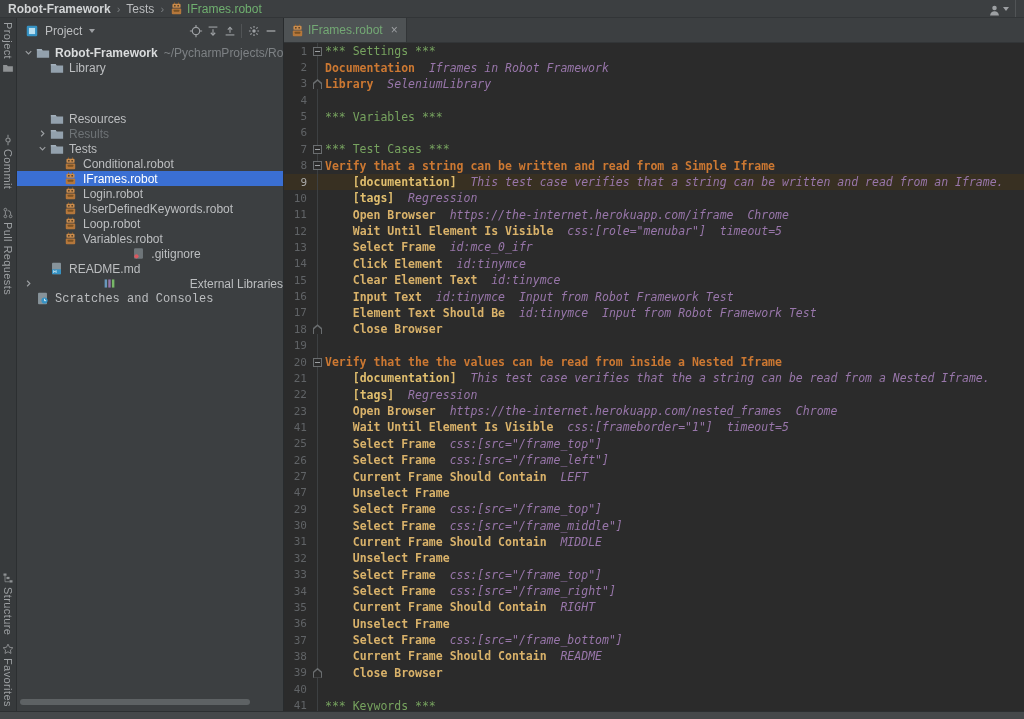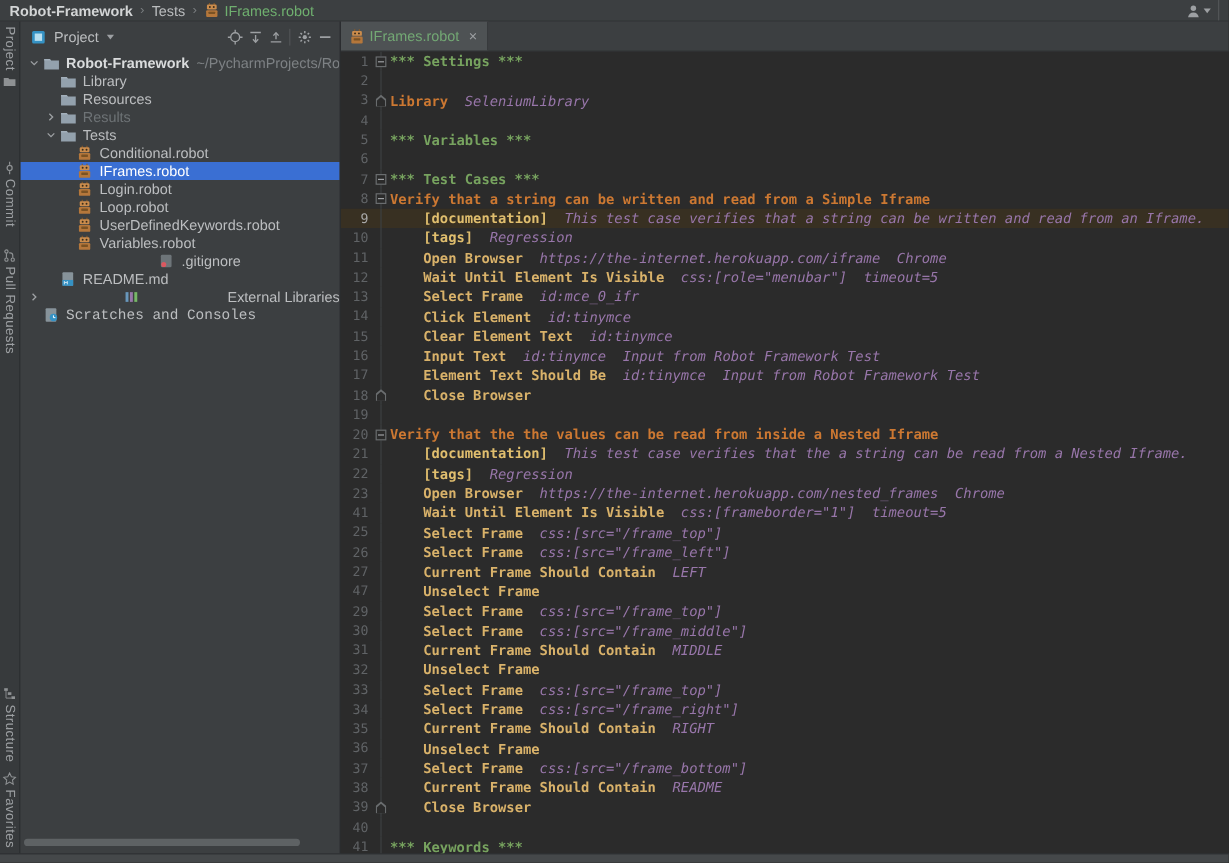--- a/index.html
+++ b/index.html
@@ -76,21 +76,21 @@
   .foldcol::before { content:""; position:absolute; left:7px; top:0; bottom:0; width:1px; background:#3D4042; }
   .fold-s { position:relative; z-index:1; width:9px; height:9px; border:1px solid #6A6D6F;
             background:#2B2B2B; display:flex; align-items:center; justify-content:center; }
   .fold-s::after { content:""; width:5px; height:1px; background:#9DA0A3; }
   .fold-e { position:relative; z-index:1; width:9px; height:10px; background:#6A6D6F;
             clip-path:polygon(50% 0,100% 38%,100% 100%,0 100%,0 38%); display:flex;
             align-items:flex-end; justify-content:center; }
   .fold-e::after { content:""; width:7px; height:8px; background:#2B2B2B;
             clip-path:polygon(50% 0,100% 38%,100% 100%,0 100%,0 38%); margin-bottom:0px; }
   .code { white-space:pre; flex:1; overflow:hidden; color:#A9B7C6; }
-  .tok.h   { color:#77A35F; font-weight:bold;text-align:center; }
+  .tok.h   { color:#77A35F; font-weight:normal;text-align:center; }
   .tok.set { color:#CC7832; font-weight:bold; }
   .tok.tc  { color:#CC7832; font-weight:bold; }
   .tok.br  { color:#E0BE6E; font-weight:bold; }
   .tok.kw  { color:#D9B26A; font-weight:bold; }
   .tok.arg { color:#9876AA; font-style:italic; }
 
   
   .statusbar { height:8px; background:#45484A; border-top:1px solid #2C2F31; flex:0 0 auto; }
 </style>
 </head>
@@ -248,21 +248,21 @@
           <div class="trow" style="padding-left: 18px;">
             <span class="chev"></span>
             <span class="ticon">
               <svg class="tool-svg" viewBox="0 0 16 16" width="14" height="13">
                 <path d="M1 3.5h5.2L7.6 5H15v8.5H1z" fill="#93A1AD"></path>
                 <path d="M1 3.5h5.2L7.6 5H1z" fill="#A3B0BB"></path>
               </svg>
             </span>
             <span class="tlabel">Library</span>
           </div>
-          <div class="trow" style="padding-left: 18px;">
+          <div class="trow" style="padding-left: 18px; margin-top: 36px;">
             <span class="chev"></span>
             <span class="ticon">
               <svg class="tool-svg" viewBox="0 0 16 16" width="14" height="13">
                 <path d="M1 3.5h5.2L7.6 5H15v8.5H1z" fill="#93A1AD"></path>
                 <path d="M1 3.5h5.2L7.6 5H1z" fill="#A3B0BB"></path>
               </svg>
             </span>
             <span class="tlabel">Resources</span>
           </div>
           <div class="trow dim" style="padding-left: 18px;">
@@ -344,36 +344,36 @@
               <svg viewBox="0 0 16 16" width="13" height="13">
                 <rect x="5" y="0.5" width="1.2" height="2" fill="#8a5a26"></rect>
                 <rect x="9.8" y="0.5" width="1.2" height="2" fill="#8a5a26"></rect>
                 <rect x="3" y="2.2" width="10" height="5" rx="1.2" fill="#CB8C4C"></rect>
                 <circle cx="6" cy="4.7" r="1" fill="#3a2d1c"></circle>
                 <circle cx="10" cy="4.7" r="1" fill="#3a2d1c"></circle>
                 <rect x="2.2" y="8" width="11.6" height="7" rx="1.2" fill="#B5773B"></rect>
                 <rect x="4.6" y="9.6" width="6.8" height="2.4" rx=".5" fill="#7a5224"></rect>
               </svg>
             </span>
-            <span class="tlabel">Loop.robot</span>
+            <span class="tlabel">UserDefinedKeywords.robot</span>
           </div>
           <div class="trow" style="padding-left: 32px;">
             <span class="chev"></span>
             <span class="ticon">
               <svg viewBox="0 0 16 16" width="13" height="13">
                 <rect x="5" y="0.5" width="1.2" height="2" fill="#8a5a26"></rect>
                 <rect x="9.8" y="0.5" width="1.2" height="2" fill="#8a5a26"></rect>
                 <rect x="3" y="2.2" width="10" height="5" rx="1.2" fill="#CB8C4C"></rect>
                 <circle cx="6" cy="4.7" r="1" fill="#3a2d1c"></circle>
                 <circle cx="10" cy="4.7" r="1" fill="#3a2d1c"></circle>
                 <rect x="2.2" y="8" width="11.6" height="7" rx="1.2" fill="#B5773B"></rect>
                 <rect x="4.6" y="9.6" width="6.8" height="2.4" rx=".5" fill="#7a5224"></rect>
               </svg>
             </span>
-            <span class="tlabel">UserDefinedKeywords.robot</span>
+            <span class="tlabel">Loop.robot</span>
           </div>
           <div class="trow" style="padding-left: 32px;">
             <span class="chev"></span>
             <span class="ticon">
               <svg viewBox="0 0 16 16" width="13" height="13">
                 <rect x="5" y="0.5" width="1.2" height="2" fill="#8a5a26"></rect>
                 <rect x="9.8" y="0.5" width="1.2" height="2" fill="#8a5a26"></rect>
                 <rect x="3" y="2.2" width="10" height="5" rx="1.2" fill="#CB8C4C"></rect>
                 <circle cx="6" cy="4.7" r="1" fill="#3a2d1c"></circle>
                 <circle cx="10" cy="4.7" r="1" fill="#3a2d1c"></circle>
@@ -454,20 +454,21 @@
           <div class="line">
             <div class="ln">1</div>
             <div class="foldcol">
               <div class="fold-s"></div>
             </div>
             <div class="code"><span class="tok h">*** Settings ***</span></div>
           </div>
           <div class="line">
             <div class="ln">2</div>
             <div class="foldcol"></div>
+            <div class="code"><span class="tok set">Documentation</span>  <span class="tok arg">Iframes in Robot Framework</span></div>
           </div>
           <div class="line">
             <div class="ln">3</div>
             <div class="foldcol">
               <div class="fold-e"></div>
             </div>
             <div class="code"><span class="tok set">Library</span>  <span class="tok arg">SeleniumLibrary</span></div>
           </div>
           <div class="line">
             <div class="ln">4</div>

